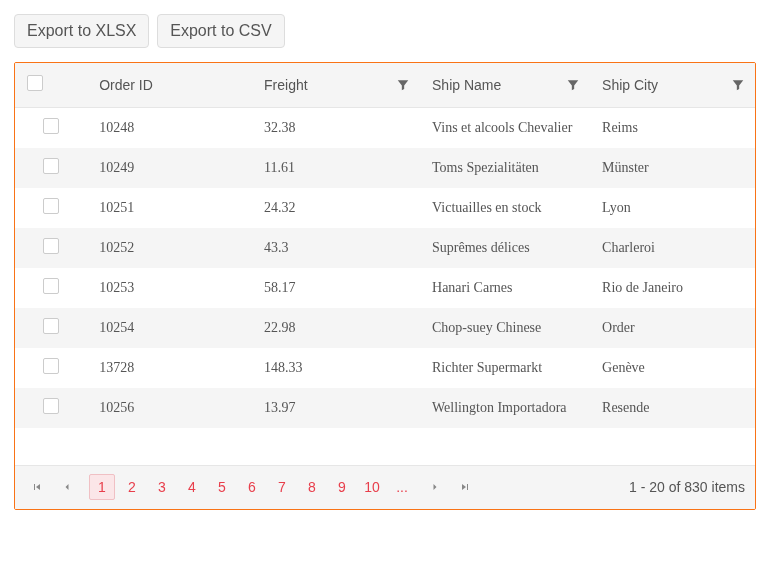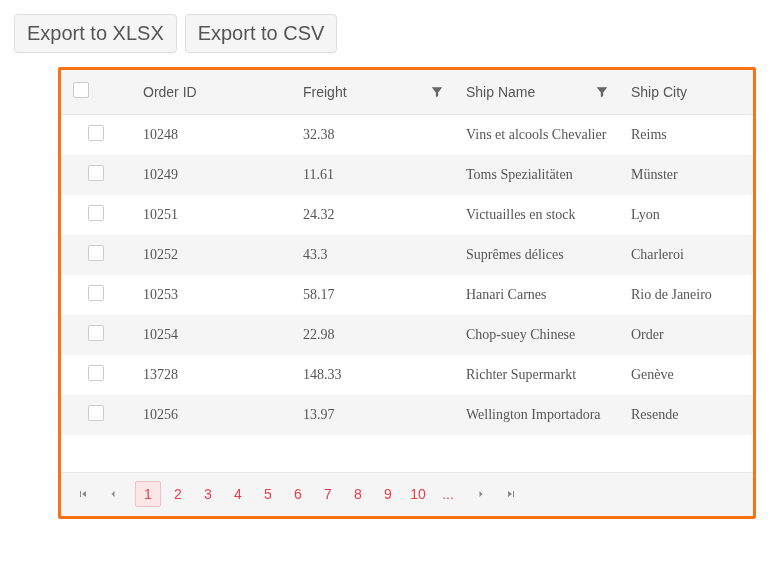--- a/index.html
+++ b/index.html
@@ -14,30 +14,29 @@
   }
   .toolbar {
     margin-bottom: 14px;
   }
   .btn {
     display: inline-block;
     background: #f5f5f5;
     border: 1px solid #ddd;
     border-radius: 4px;
     padding: 7px 12px;
-    font-size: 20px;
+    font-size: 16px;
     color: #555;
     cursor: pointer;
     margin-right: 4px;
   }
   .grid {
-    border: 3px solid #f97316;
+    border: 1px solid #f97316;
     border-radius: 2px;
     overflow: hidden;
-    margin-left: 44px;
   }
   table {
     border-collapse: collapse;
     width: 100%;
     table-layout: fixed;
   }
   th, td {
     padding: 10px 12px;
     text-align: left;
     vertical-align: middle;
@@ -265,14 +264,15 @@
     <span class="nav-btn" style="margin-left:8px;">
       <svg viewBox="0 0 24 24">
           <path d="M9 6l6 6-6 6z"></path>
         </svg>
     </span>
     <span class="nav-btn">
       <svg viewBox="0 0 24 24">
           <path d="M16 6h2v12h-2zM6 6l8 6-8 6z"></path>
         </svg>
     </span>
+    <span class="pager-info">1 - 20 of 830 items</span>
   </div>
 </div>
 
 </body></html>

